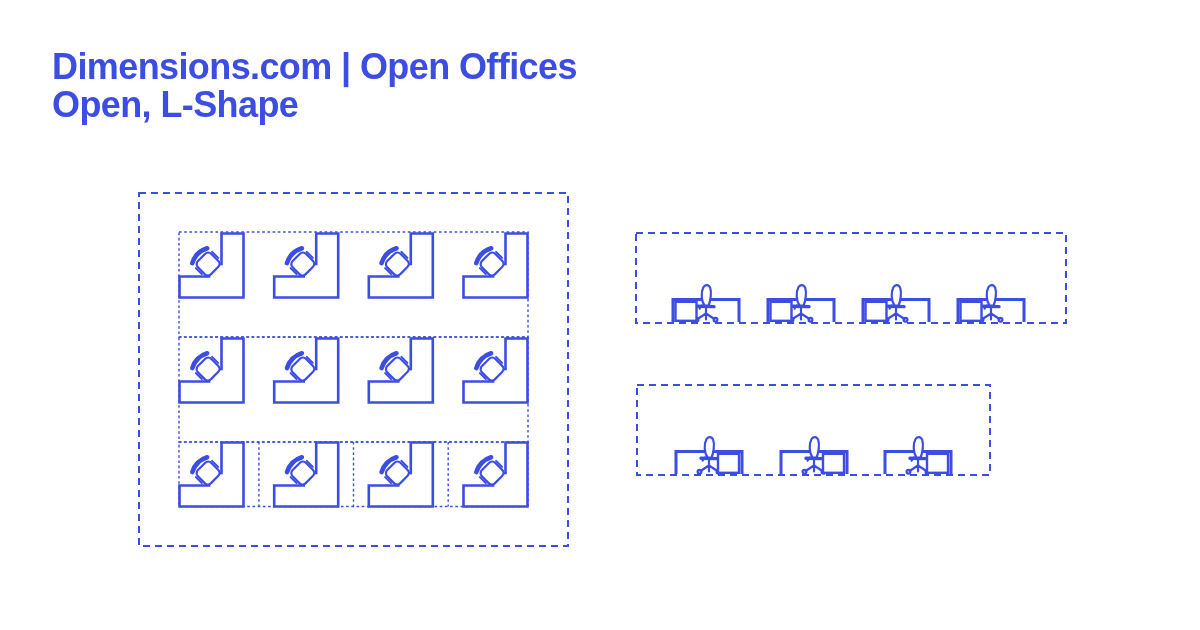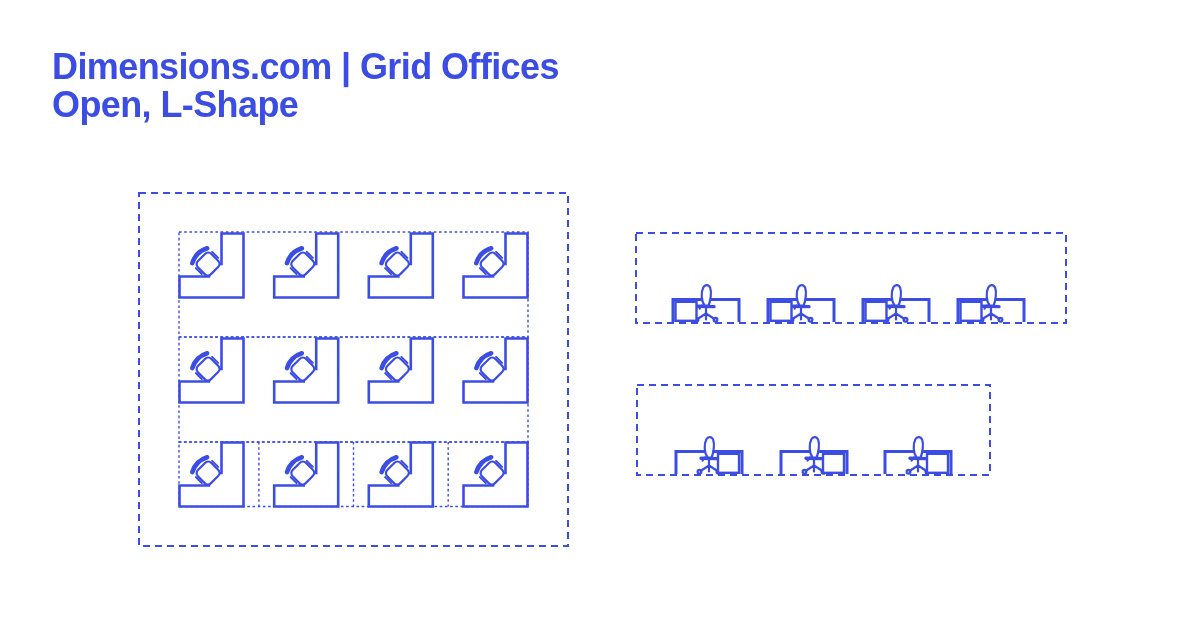--- a/index.html
+++ b/index.html
@@ -29,21 +29,21 @@
   .s-seatline{stroke:currentColor;stroke-width:3.4;stroke-linecap:round;}
   .s-leaf{fill:#fff;stroke:currentColor;stroke-width:2.2;stroke-linejoin:round;}
   .s-base{fill:none;stroke:currentColor;stroke-width:2.2;stroke-linecap:round;}
 </style>
 </head>
 <body>
 
 <div class="stage">
 
   <div class="title">
-    <div>Dimensions.com | Grid Offices</div>
+    <div>Dimensions.com | Open Offices</div>
     <div>Open, L-Shape</div>
   </div>
 
   <svg class="diagram" id="diagram-svg" width="1200" height="630" viewBox="0 0 1200 630">
     <defs>
 
       <g id="sym-desk-l">
         <path class="s-desk" d="M 42.5,0.5 H 64.5 V 64.5 H 0.5 V 43.5 H 30 A 12.5 12.5 0 0 1 42.5,31 Z"></path>
         <g transform="translate(28.5,30.5) rotate(-45)">
           <path class="s-back" d="M -10.5,-11 Q 0,-16.5 10.5,-11"></path>

